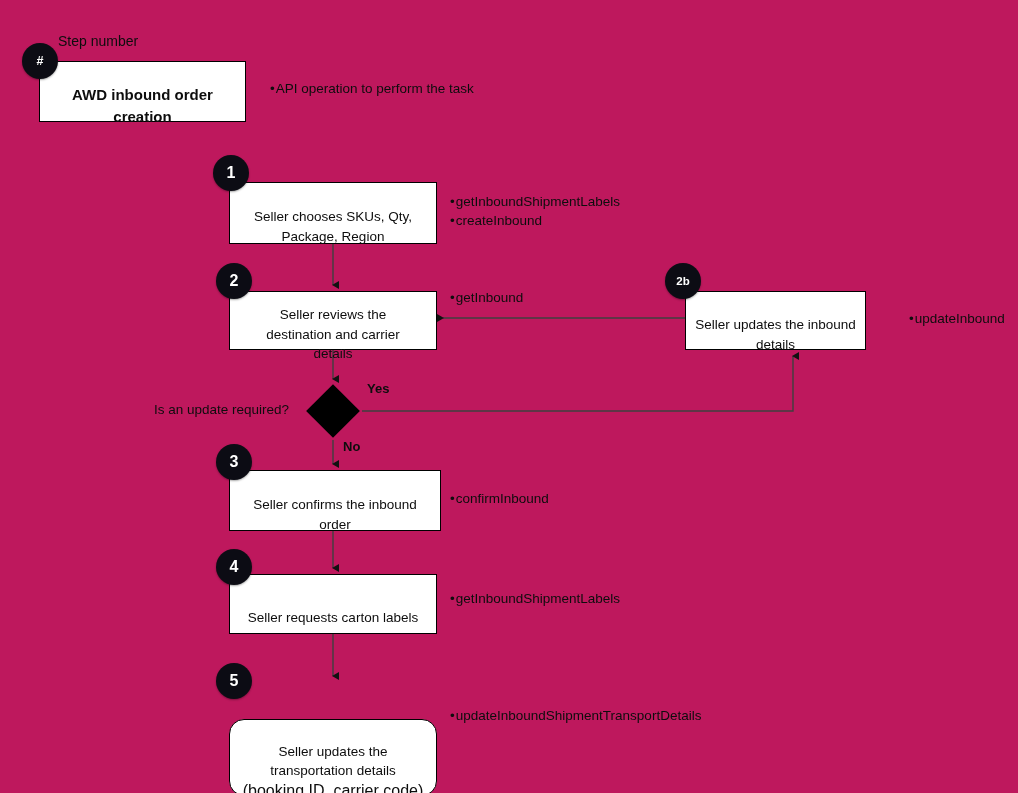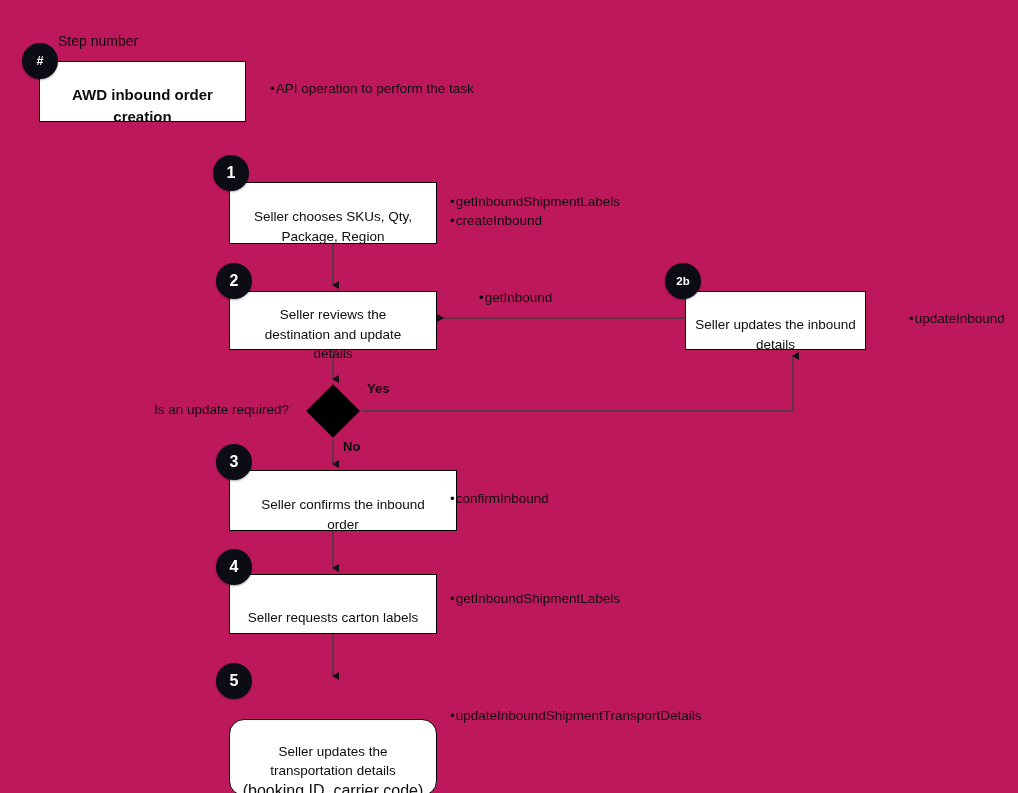--- a/index.html
+++ b/index.html
@@ -153,46 +153,46 @@
   </div>
   <div class="badge" style="left:213px; top:155px;">1</div>
   <div class="api-list" style="left:450px; top:192px;">
     <span class="api-item">getInboundShipmentLabels</span>
     <span class="api-item">createInbound</span>
   </div>
 
   <div class="node" style="left:229px; top:291px; width:208px; height:59px;">
     <span class="node-text">
       <span>Seller reviews the</span><br>
-      <span>destination and update</span><br>
+      <span>destination and carrier</span><br>
       <span>details</span>
     </span>
   </div>
   <div class="badge" style="left:216px; top:263px;">2</div>
-  <div class="api-list" style="left:450px; top:288px;margin-left:29px;">
+  <div class="api-list" style="left:450px; top:288px;">
     <span class="api-item">getInbound</span>
   </div>
 
   <div class="node" style="left:685px; top:291px; width:181px; height:59px;">
     <span class="node-text">
       <span>Seller updates the inbound</span><br>
       <span>details</span>
     </span>
   </div>
   <div class="badge small-label" style="left:665px; top:263px;">2b</div>
   <div class="api-list" style="left:909px; top:309px;">
     <span class="api-item">updateInbound</span>
   </div>
 
   <div class="diamond" style="left:314px; top:392px; width:38px; height:38px;"></div>
   <div class="label" style="left:154px; top:402px;">Is an update required?</div>
   <div class="label bold" style="left:367px; top:381px;">Yes</div>
   <div class="label bold" style="left:343px; top:439px;">No</div>
 
-  <div class="node" style="left:229px; top:470px; width:228px; height:61px;">
+  <div class="node" style="left:229px; top:470px; width:212px; height:61px;">
     <span class="node-text">
       <span>Seller confirms the inbound</span><br>
       <span>order</span>
     </span>
   </div>
   <div class="badge" style="left:216px; top:444px;">3</div>
   <div class="api-list" style="left:450px; top:489px;">
     <span class="api-item">confirmInbound</span>
   </div>
 

